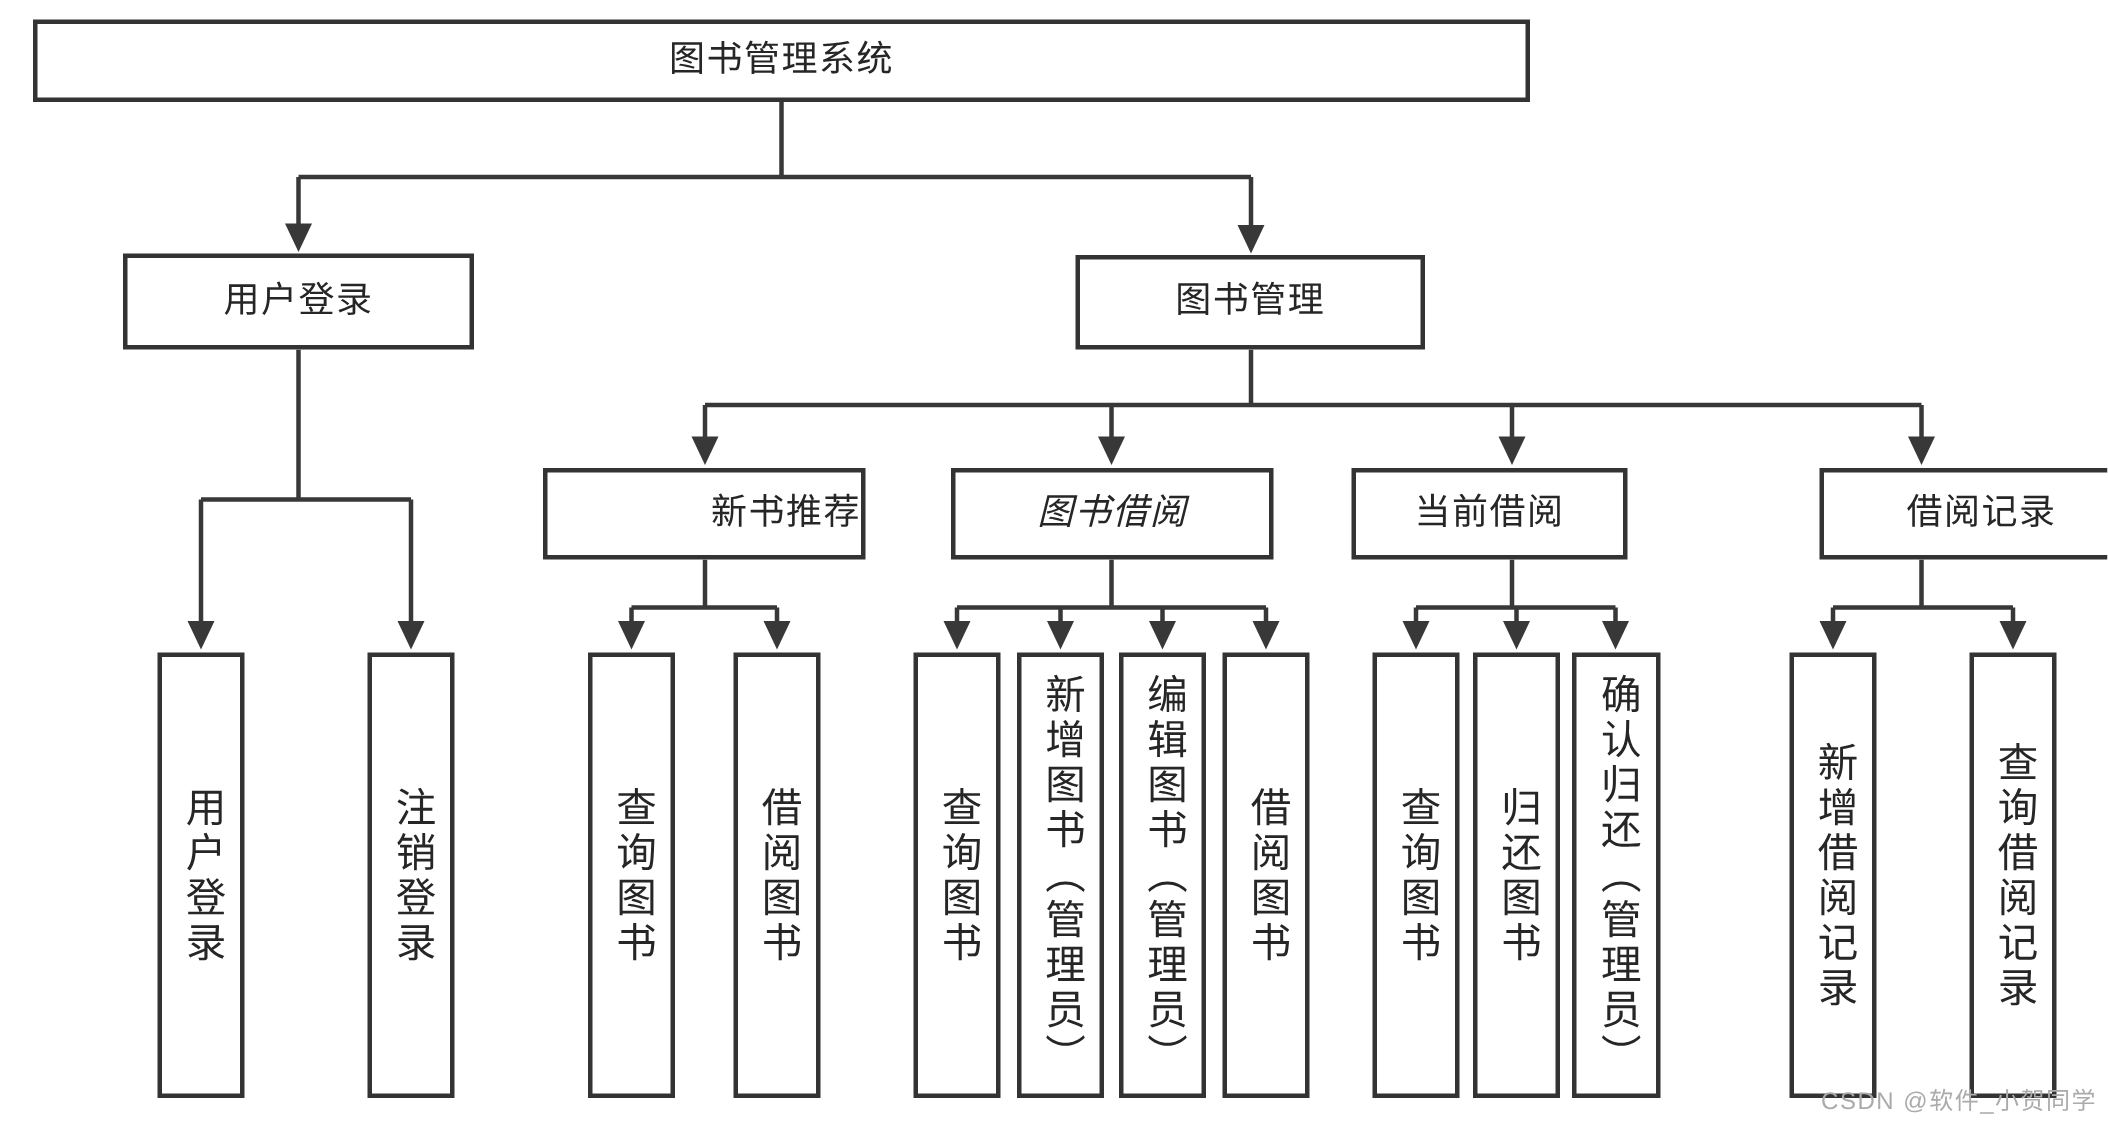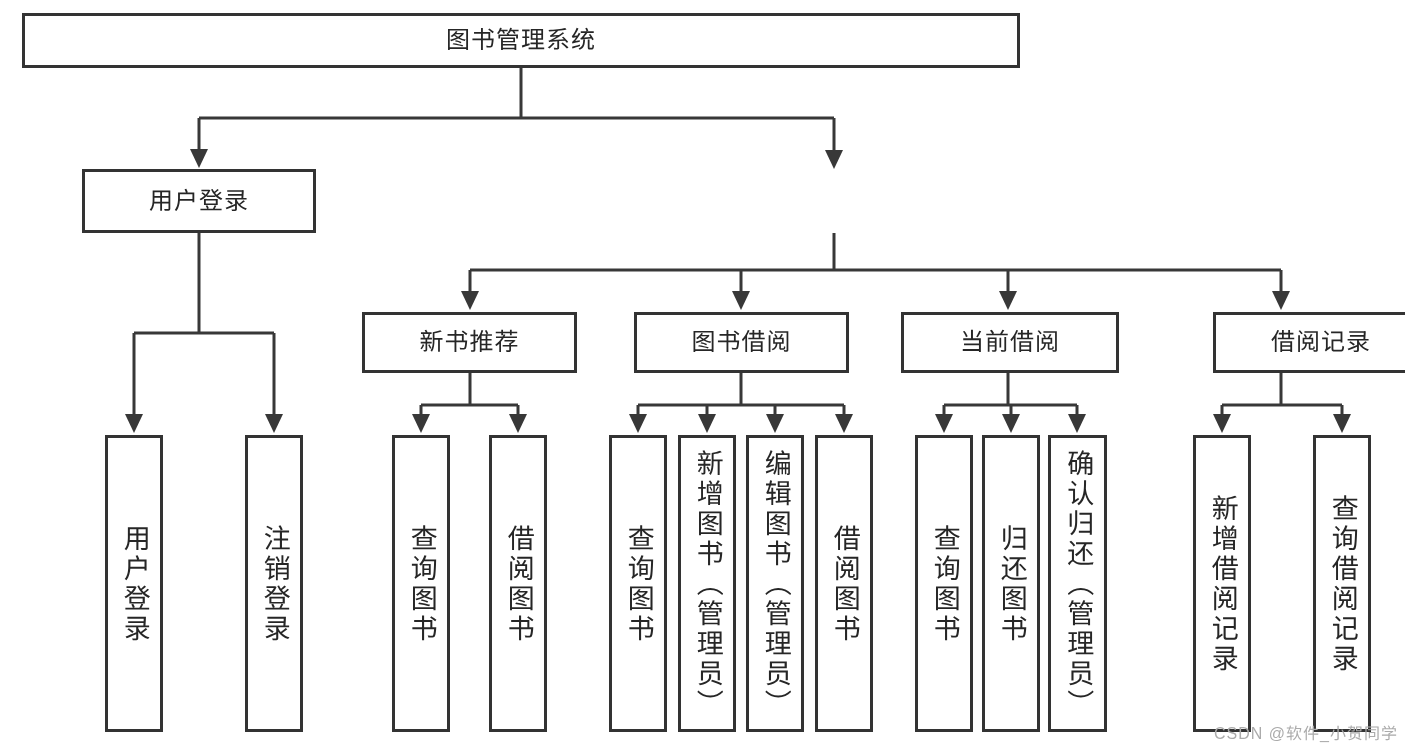--- a/index.html
+++ b/index.html
@@ -79,28 +79,31 @@
     </g>
   </svg>
 
   <div class="box" style="left:22px;top:13px;width:998px;height:55px;font-family:Liberation Serif, serif;">
     <span class="lbl">图书管理系统</span>
   </div>
 
   <div class="box" style="left:82px;top:169px;width:234px;height:64px;">
     <span class="lbl">用户登录</span>
   </div>
+  <div class="box" style="left:717px;top:170px;width:233px;height:63px;">
+    <span class="lbl">图书管理</span>
+  </div>
 
-  <div class="box" style="left:362px;top:312px;width:215px;height:61px;">
+  <div class="box" style="left:362px;top:312px;width:215px;height:61px;justify-content:flex-end;">
     <span class="lbl">新书推荐</span>
   </div>
-  <div class="box" style="left:634px;top:312px;width:215px;height:61px;">
+  <div class="box" style="left:634px;top:312px;width:215px;height:61px;font-style:italic;">
     <span class="lbl">图书借阅</span>
   </div>
-  <div class="box" style="left:901px;top:312px;width:218px;height:61px;">
+  <div class="box" style="left:901px;top:312px;width:184px;height:61px;">
     <span class="lbl">当前借阅</span>
   </div>
   <div class="box" style="left:1213px;top:312px;width:216px;height:61px;">
     <span class="lbl">借阅记录</span>
   </div>
 
   <div class="box leaf" style="left:105px;top:435px;width:58px;height:297px;">
     <span class="lbl">用户登录</span>
   </div>
   <div class="box leaf" style="left:245px;top:435px;width:58px;height:297px;">

